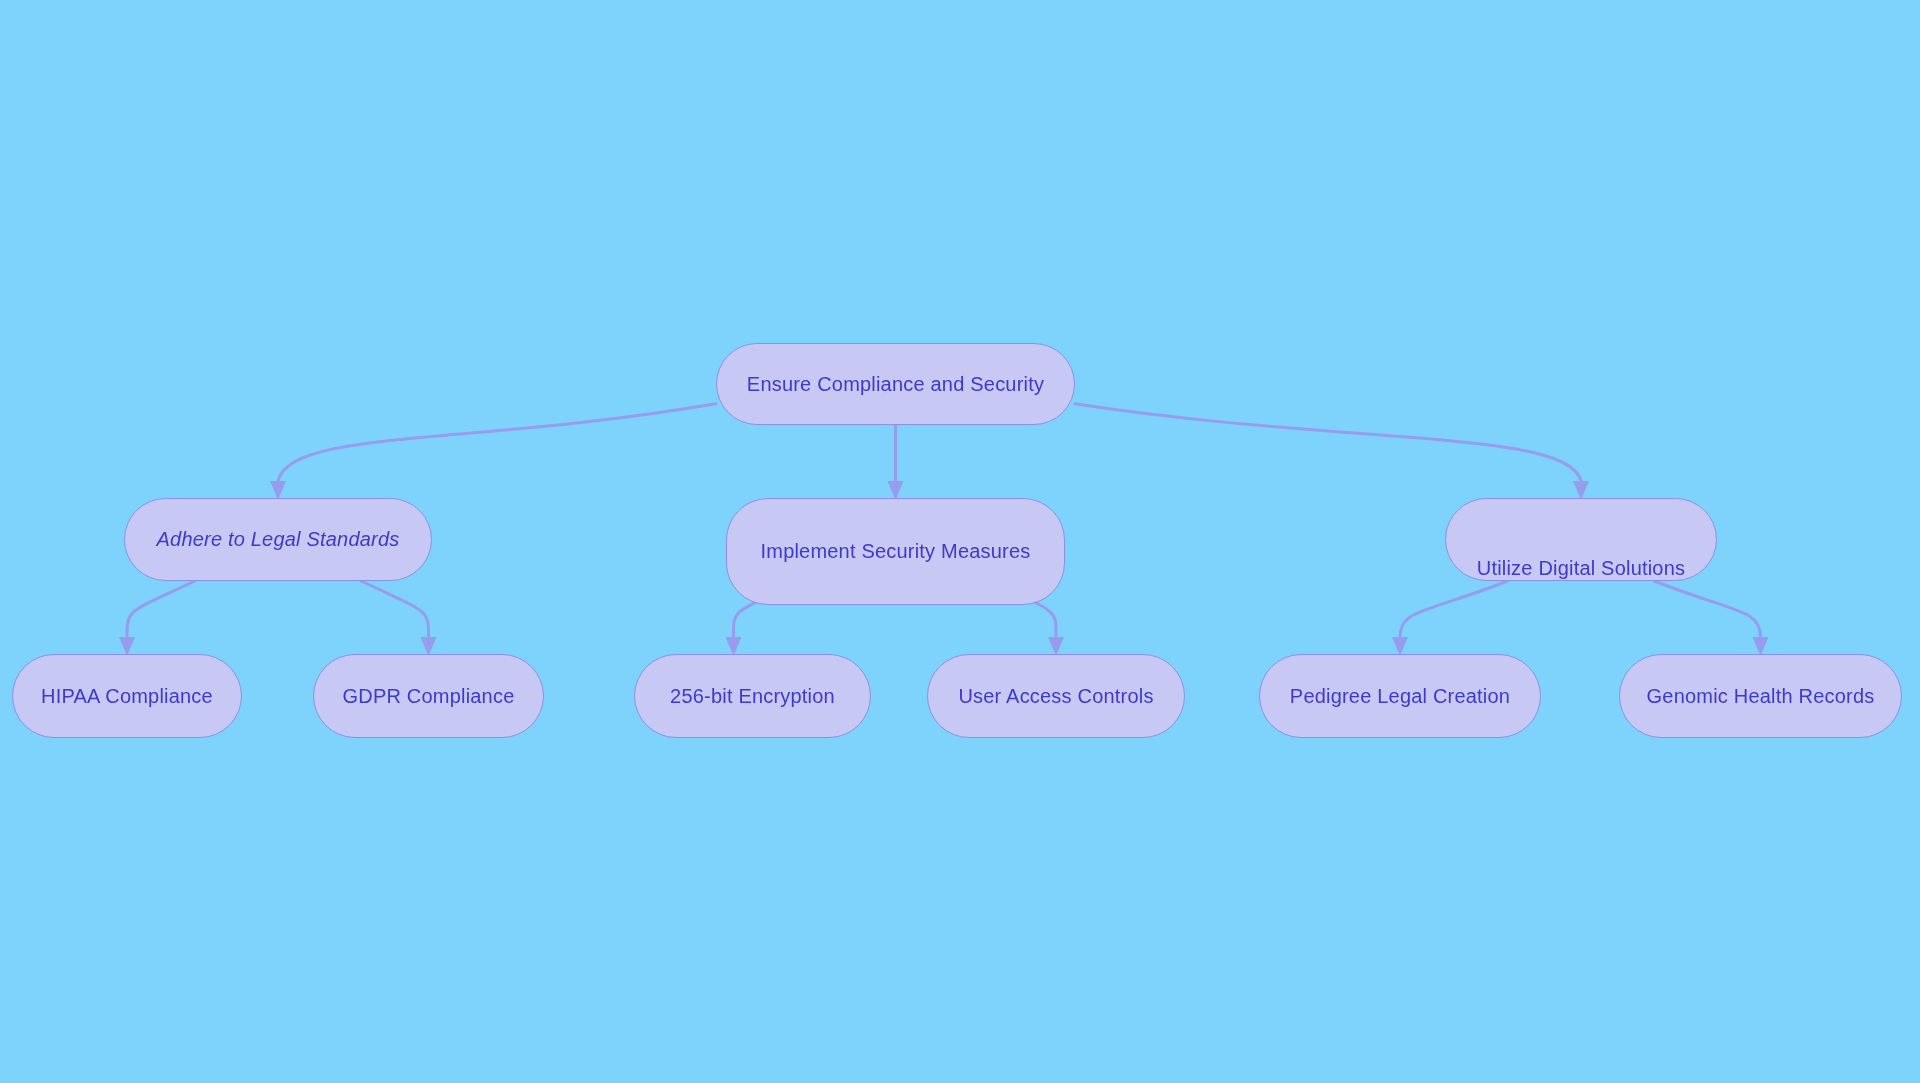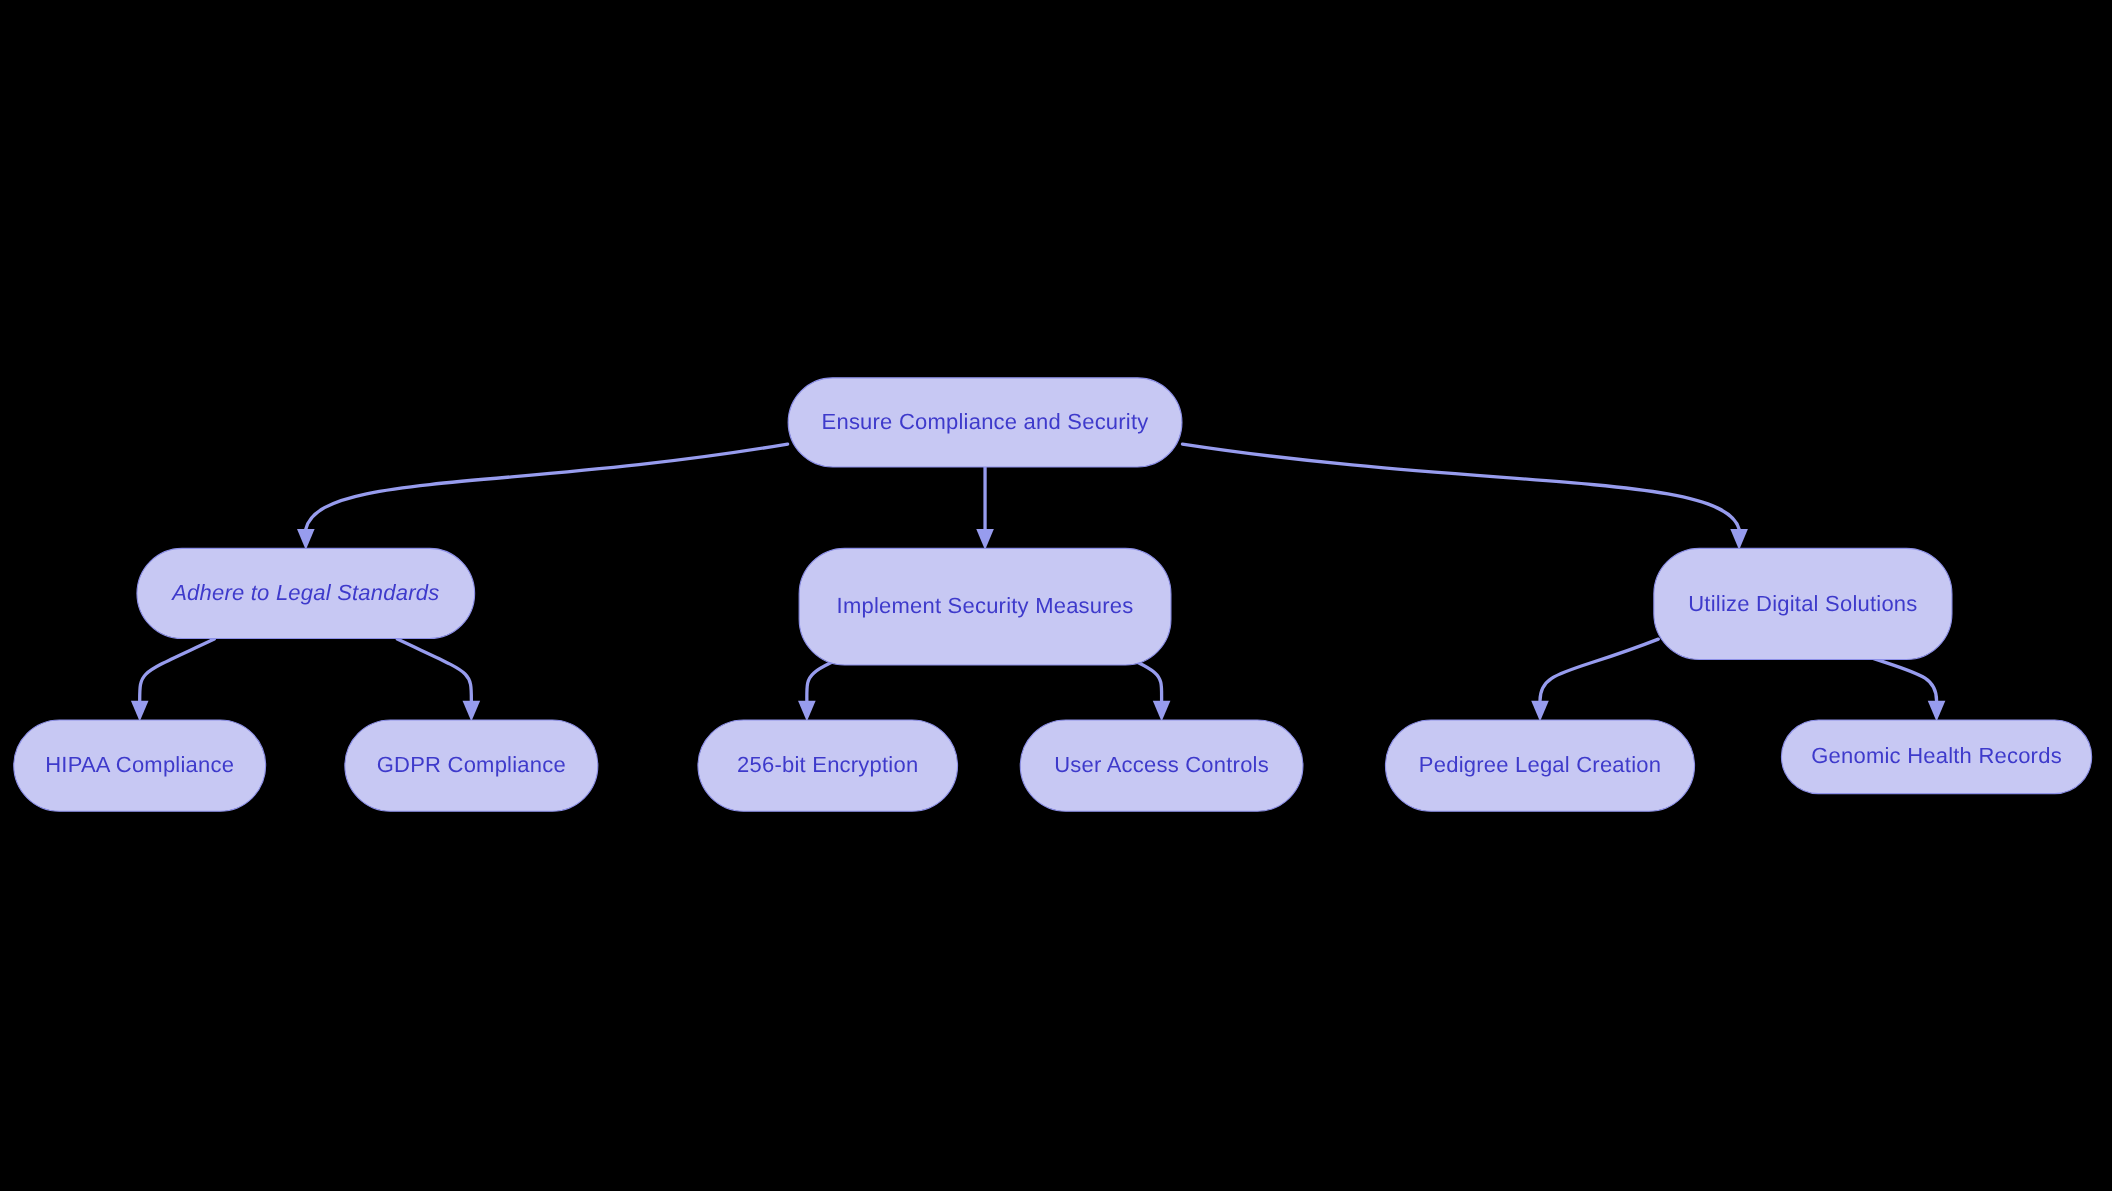--- a/index.html
+++ b/index.html
@@ -8,21 +8,21 @@
     width: 1920px;
     height: 1083px;
     background: #ffffff;
     overflow: hidden;
     font-family: "Liberation Sans", "DejaVu Sans", sans-serif;
   }
   .canvas {
     position: relative;
     width: 1920px;
     height: 1083px;
-    background: #000000;
+    background: #7dd3fc;
   }
   .edge-layer {
     position: absolute;
     left: 0;
     top: 0;
     width: 1920px;
     height: 1083px;
     pointer-events: none;
   }
   .node {
@@ -71,35 +71,35 @@
   <div id="nodes">
       <div class="node" style="left: 716px; top: 343px; width: 359px; height: 82px;">
         <span class="node-label">Ensure Compliance and Security</span>
       </div>
       <div class="node" style="left: 124px; top: 498px; width: 308px; height: 83px; font-style: italic;">
         <span class="node-label">Adhere to Legal Standards</span>
       </div>
       <div class="node" style="left: 726px; top: 498px; width: 339px; height: 107px;">
         <span class="node-label">Implement Security Measures</span>
       </div>
-      <div class="node" style="left: 1503px; top: 498px; width: 272px; height: 102px;">
+      <div class="node" style="left: 1445px; top: 498px; width: 272px; height: 83px; align-items: flex-end;">
         <span class="node-label">Utilize Digital Solutions</span>
       </div>
       <div class="node" style="left: 12px; top: 654px; width: 230px; height: 84px;">
         <span class="node-label">HIPAA Compliance</span>
       </div>
       <div class="node" style="left: 313px; top: 654px; width: 231px; height: 84px;">
         <span class="node-label">GDPR Compliance</span>
       </div>
       <div class="node" style="left: 634px; top: 654px; width: 237px; height: 84px;">
         <span class="node-label">256-bit Encryption</span>
       </div>
       <div class="node" style="left: 927px; top: 654px; width: 258px; height: 84px;">
         <span class="node-label">User Access Controls</span>
       </div>
       <div class="node" style="left: 1259px; top: 654px; width: 282px; height: 84px;">
         <span class="node-label">Pedigree Legal Creation</span>
       </div>
-      <div class="node" style="left: 1619px; top: 654px; width: 283px; height: 68px;">
+      <div class="node" style="left: 1619px; top: 654px; width: 283px; height: 84px;">
         <span class="node-label">Genomic Health Records</span>
       </div>
     </div>
 </div>
 
 </body></html>

